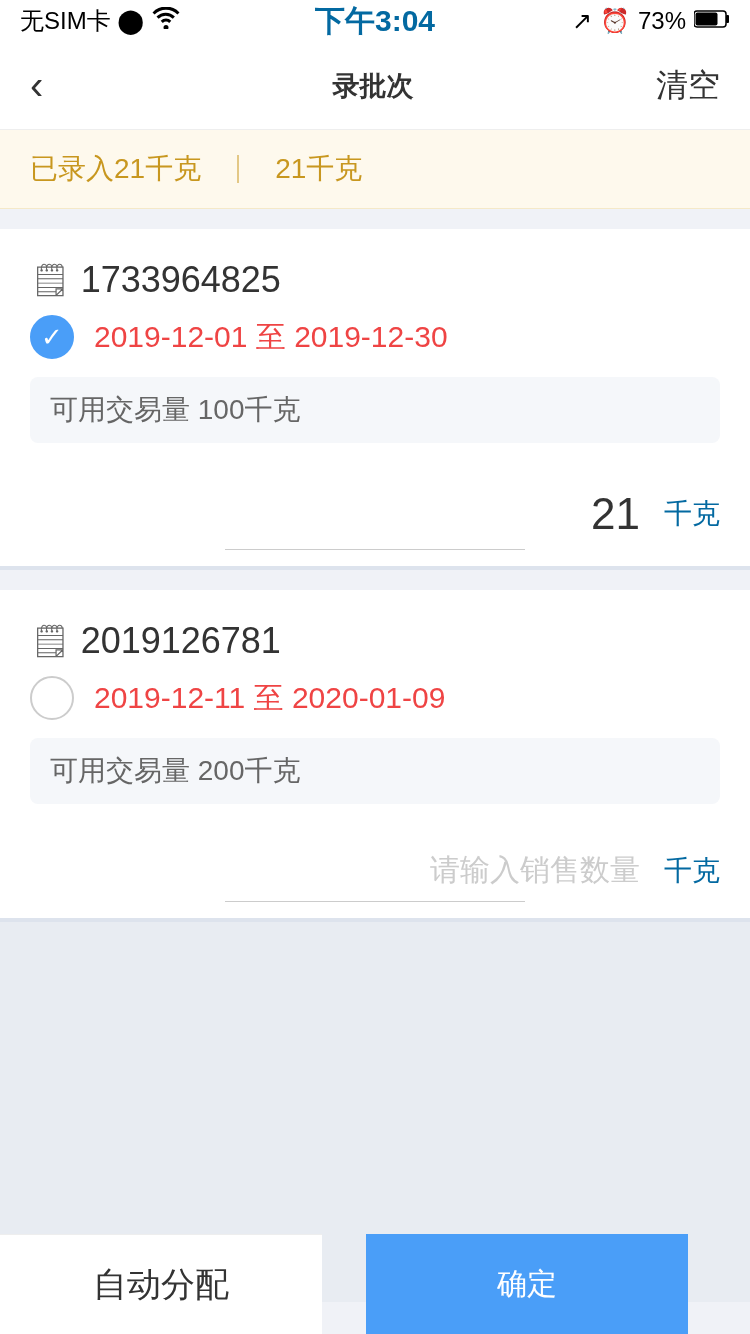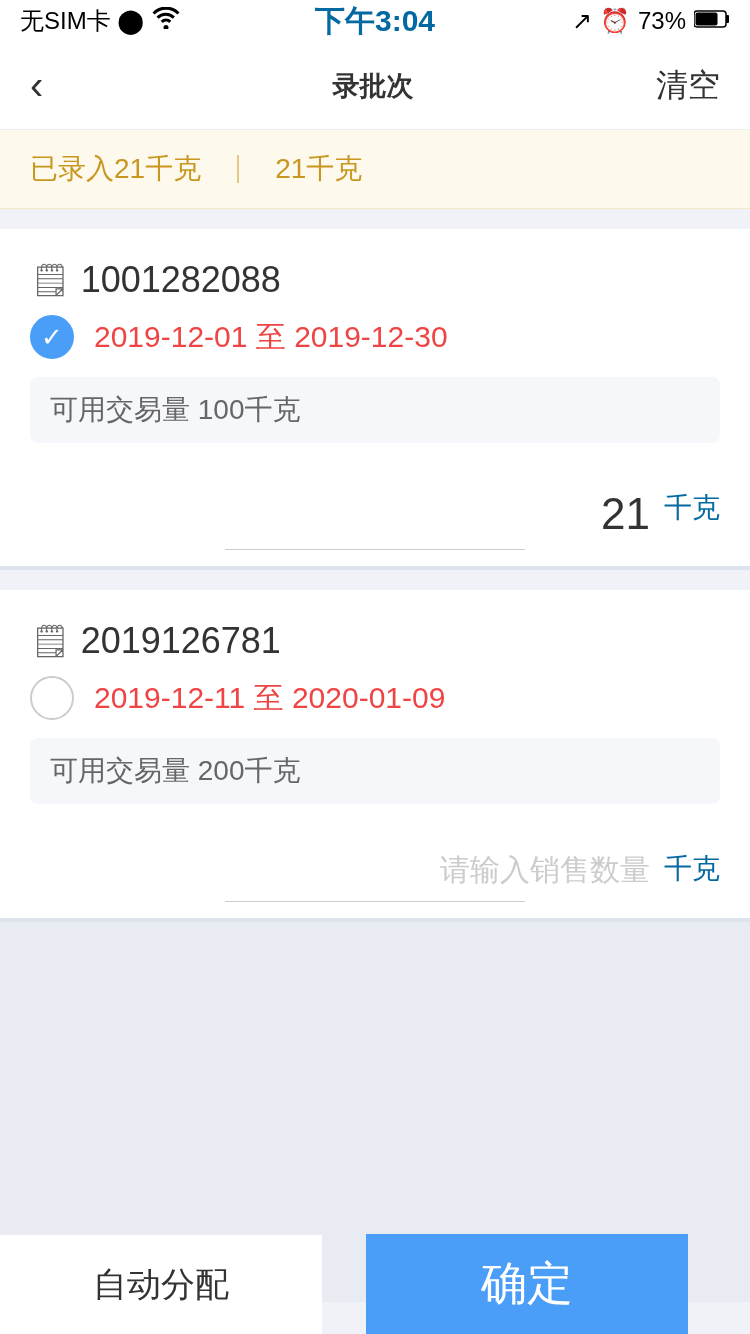--- a/index.html
+++ b/index.html
@@ -150,23 +150,24 @@
     .avail-box {
       background: #f5f7fa;
       border-radius: 8px;
       padding: 14px 20px;
       font-size: 28px;
       color: #666;
       margin-bottom: 10px;
     }
     .qty-row {
       display: flex;
+      align-items: center;
       justify-content: flex-end;
       padding: 16px 30px 10px 30px;
-      gap: 14px;
+      gap: 24px;
       background: #fff;
     }
     .qty-input {
       font-size: 44px;
       color: #333;
       font-weight: 400;
       border: none;
       outline: none;
       text-align: right;
       background: transparent;
@@ -213,21 +214,21 @@
       display: flex;
       align-items: center;
       justify-content: center;
       cursor: pointer;
       border-top: 1px solid #eee;
     }
     .btn-confirm {
       flex: 1;
       background: #4a9ef8;
       border: none;
-      font-size: 46px;
+      font-size: 30px;
       color: #fff;
       display: flex;
       align-items: center;
       justify-content: center;
       cursor: pointer;
       margin-left: 44px;
     }
 
     .main-content {
       padding-bottom: 100px;
@@ -271,21 +272,21 @@
   <div class="info-divider"></div>
   <span class="info-item">21千克</span>
 </div>
 
 <div class="main-content">
 
   <div class="card">
     <div class="card-inner">
       <div class="batch-header">
         <span class="batch-icon">🗒</span>
-        <span class="batch-number">1001282088</span>
+        <span class="batch-number">1733964825</span>
       </div>
       <div class="batch-row-date">
         <div class="radio-circle selected">
           <span class="radio-check">✓</span>
         </div>
         <span class="batch-date">2019-12-01 至 2019-12-30</span>
       </div>
       <div class="avail-box">可用交易量 100千克</div>
     </div>
     <div class="qty-row">

